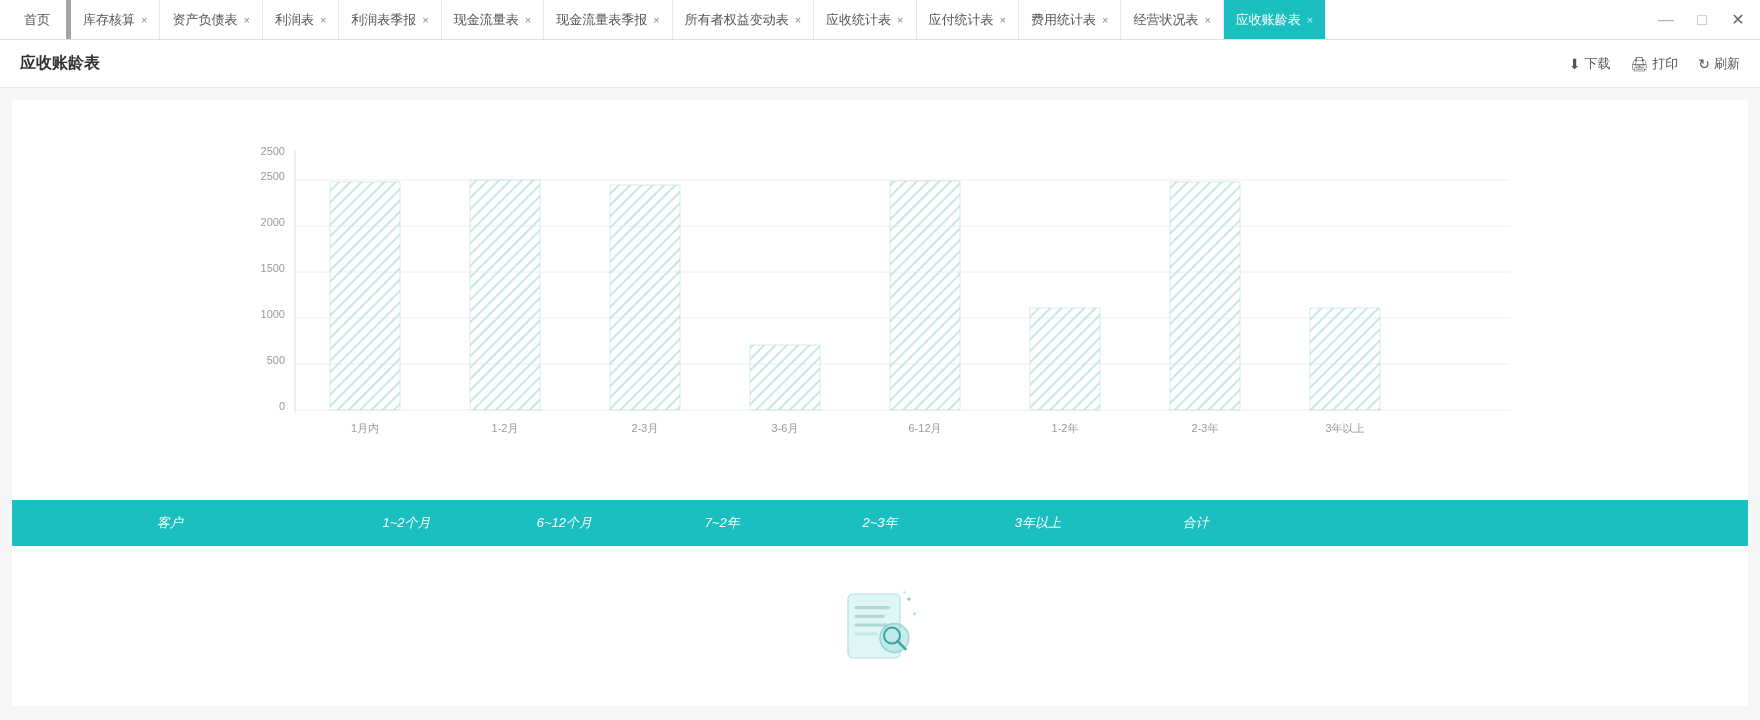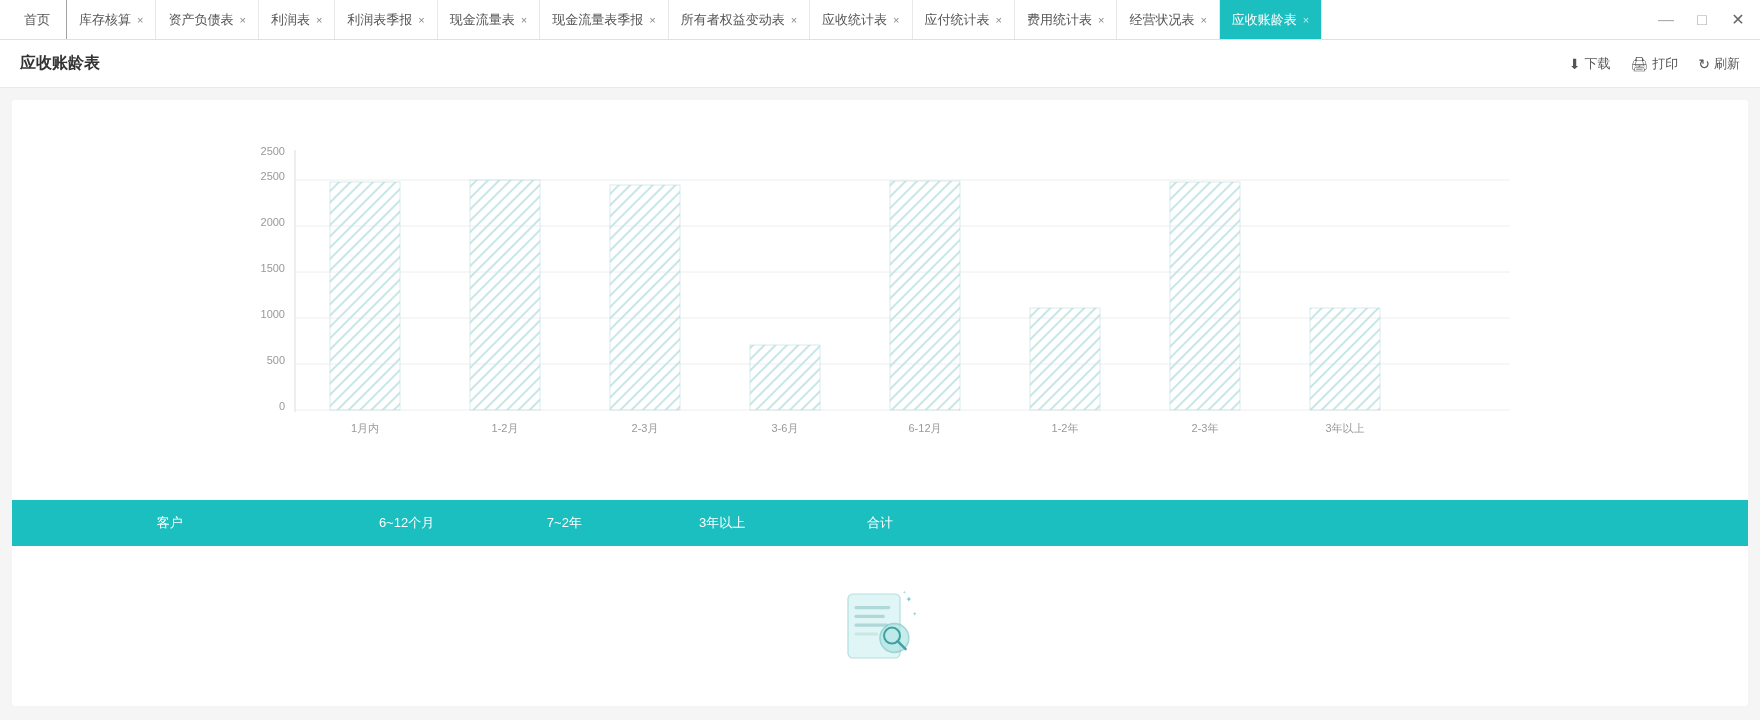--- a/index.html
+++ b/index.html
@@ -41,21 +41,21 @@
     .tab-item.active .close-btn { color: #fff; }
     .tab-bar-home {
       padding: 0 16px;
       height: 100%;
       display: flex;
       align-items: center;
       font-size: 13px;
       color: #555;
       cursor: pointer;
       flex-shrink: 0;
-      border-right: 1px solid #a3a3a3;
+      border-right: 5px solid #a3a3a3;
     }
     .tab-bar-actions {
       margin-left: auto;
       display: flex;
       align-items: center;
       gap: 8px;
       flex-shrink: 0;
     }
     .tab-bar-actions .icon-btn {
       width: 28px;
@@ -113,20 +113,21 @@
       background: #fff;
     }
 
     
     .table-header {
       display: grid;
       grid-template-columns: 2fr 1fr 1fr 1fr 1fr 1fr 1fr 1fr 1fr 1fr;
       background: #1bbfbf;
       color: #fff;
       font-size: 13px;
+      font-style: italic;
     }
     .table-header .th {
       padding: 14px 8px;
       text-align: center;
       font-weight: 500;
     }
 
     
     .empty-area {
       display: flex;
@@ -281,22 +282,24 @@
       <text x="975" y="312" font-size="11" fill="#999" text-anchor="middle">2-3年</text>
 
       <rect x="1080" y="188" width="70" height="102" fill="url(#hatch)" stroke="#b0d8d8" stroke-width="0.5"></rect>
       <text x="1115" y="312" font-size="11" fill="#999" text-anchor="middle">3年以上</text>
 
     </svg>
   </div>
 
   <div class="table-header">
     <div class="th">客户</div>
+    <div class="th">1~2个月</div>
     <div class="th">6~12个月</div>
     <div class="th">7~2年</div>
+    <div class="th">2~3年</div>
     <div class="th">3年以上</div>
     <div class="th">合计</div>
   </div>
 
   <div class="empty-area">
 
     <svg class="empty-icon" viewBox="0 0 120 100" xmlns="http://www.w3.org/2000/svg">
 
       <rect x="20" y="10" width="65" height="80" rx="6" ry="6" fill="#e0f5f5" stroke="#b0e0e0" stroke-width="1.5"></rect>
       <rect x="28" y="25" width="45" height="4" rx="2" fill="#b0d8d8"></rect>

